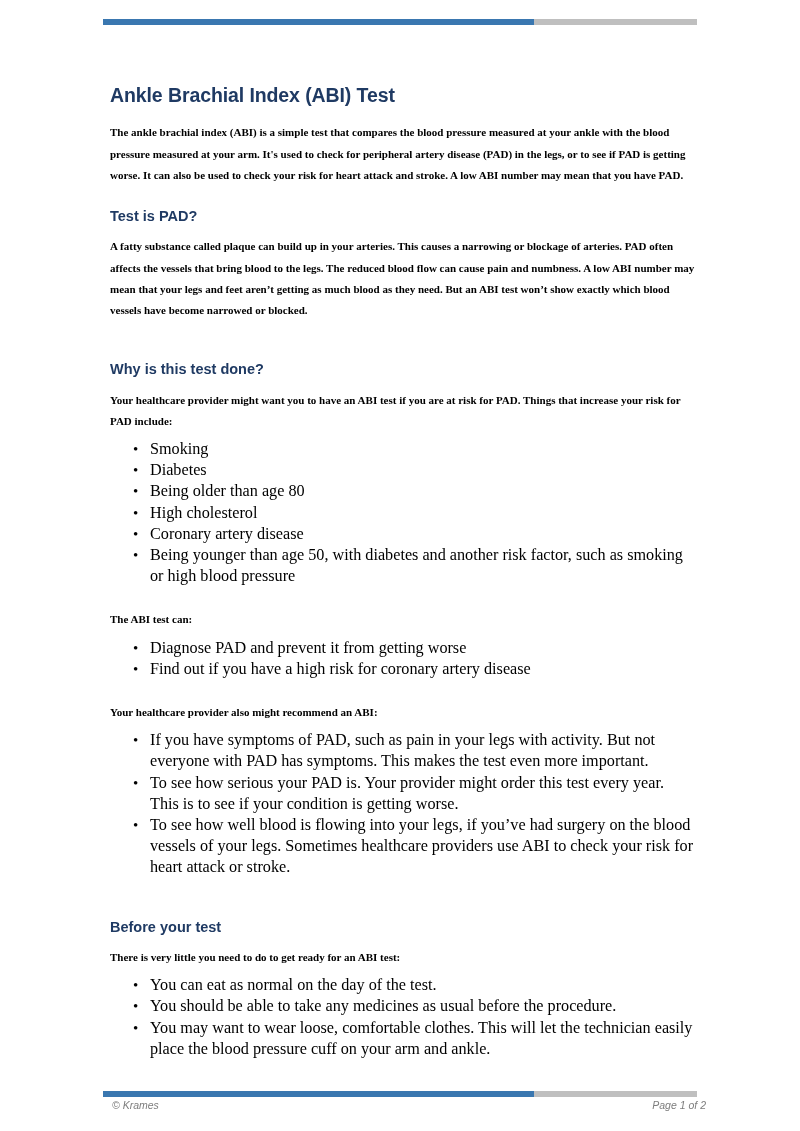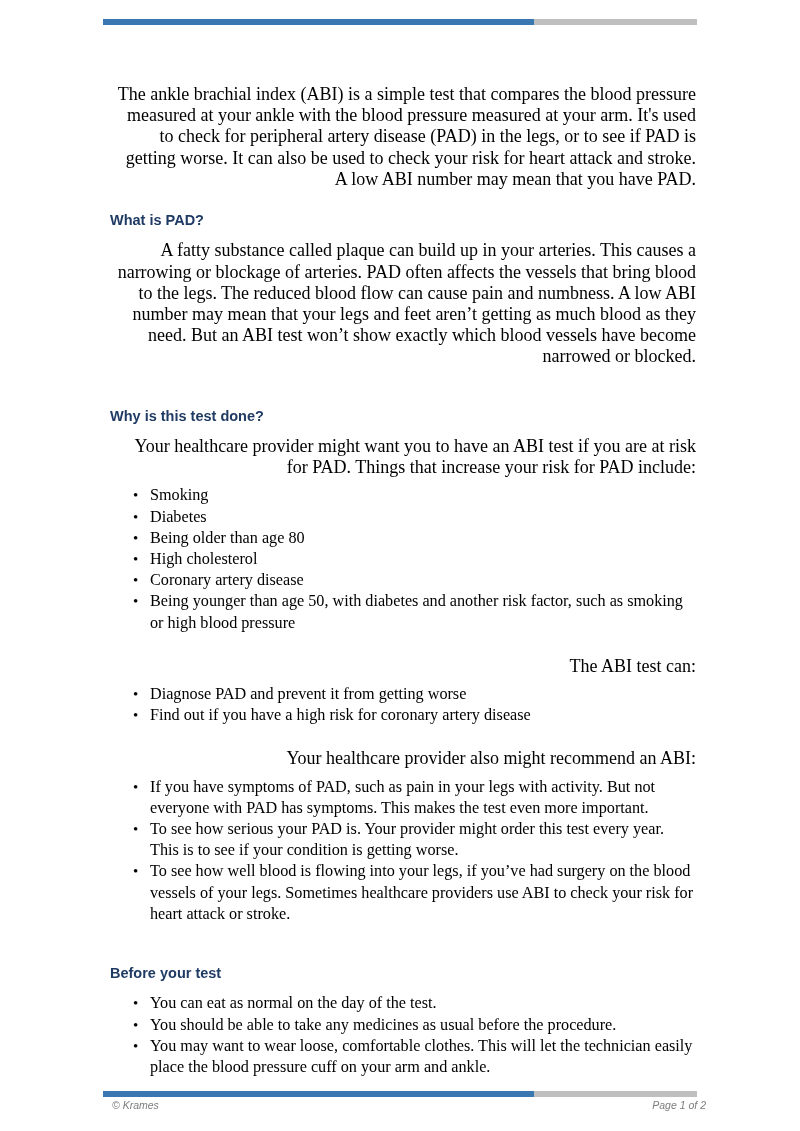--- a/index.html
+++ b/index.html
@@ -60,24 +60,25 @@
   h2.section-title {
     font-family: "Liberation Sans", "DejaVu Sans", sans-serif;
     font-size: 14.5px;
     font-weight: bold;
     color: #1f3a63;
     margin: 0 0 11px 0;
     line-height: 1.2;
   }
 
   p.body-text {
-    font-size: 18px;
+    font-size: 11px;
     line-height: 21.2px;
     margin: 0 0 0 0;
-    text-align: right;
+    text-align: left;
+    font-weight: bold;
   }
 
   ul.bullets {
     margin: 7px 0 0 0;
     padding-left: 40px;
     list-style: none;
   }
   ul.bullets > li {
     font-size: 16.2px;
     line-height: 21.2px;
@@ -114,26 +115,27 @@
 </head>
 <body>
 
 <div class="rule" id="top-rule">
   <div class="seg-blue"></div>
   <div class="seg-gray"></div>
 </div>
 
 <div class="page">
 
+  <h1 class="doc-title">Ankle Brachial Index (ABI) Test</h1>
 
   <p class="body-text">The ankle brachial index (ABI) is a simple test that compares the blood pressure measured at your ankle with the blood pressure measured at your arm. It's used to check for peripheral artery disease (PAD) in the legs, or to see if PAD is getting worse. It can also be used to check your risk for heart attack and stroke. A low ABI number may mean that you have PAD.</p>
 
   <div class="gap-md"></div>
 
-  <h2 class="section-title">What is PAD?</h2>
+  <h2 class="section-title">Test is PAD?</h2>
   <p class="body-text">A fatty substance called plaque can build up in your arteries. This causes a narrowing or blockage of arteries. PAD often affects the vessels that bring blood to the legs. The reduced blood flow can cause pain and numbness. A low ABI number may mean that your legs and feet aren’t getting as much blood as they need. But an ABI test won’t show exactly which blood vessels have become narrowed or blocked.</p>
 
   <div class="gap-xl"></div>
 
   <h2 class="section-title">Why is this test done?</h2>
   <p class="body-text">Your healthcare provider might want you to have an ABI test if you are at risk for PAD. Things that increase your risk for PAD include:</p>
 
   <ul class="bullets">
     <li>Smoking</li>
     <li>Diabetes</li>
@@ -158,20 +160,21 @@
 
   <ul class="bullets">
     <li>If you have symptoms of PAD, such as pain in your legs with activity. But not everyone with PAD has symptoms. This makes the test even more important.</li>
     <li>To see how serious your PAD is. Your provider might order this test every year. This is to see if your condition is getting worse.</li>
     <li>To see how well blood is flowing into your legs, if you’ve had surgery on the blood vessels of your legs. Sometimes healthcare providers use ABI to check your risk for heart attack or stroke.</li>
   </ul>
 
   <div class="gap-xl"></div>
 
   <h2 class="section-title">Before your test</h2>
+  <p class="body-text">There is very little you need to do to get ready for an ABI test:</p>
 
   <ul class="bullets">
     <li>You can eat as normal on the day of the test.</li>
     <li>You should be able to take any medicines as usual before the procedure.</li>
     <li>You may want to wear loose, comfortable clothes. This will let the technician easily place the blood pressure cuff on your arm and ankle.</li>
 
   </ul>
 
 </div>
 

